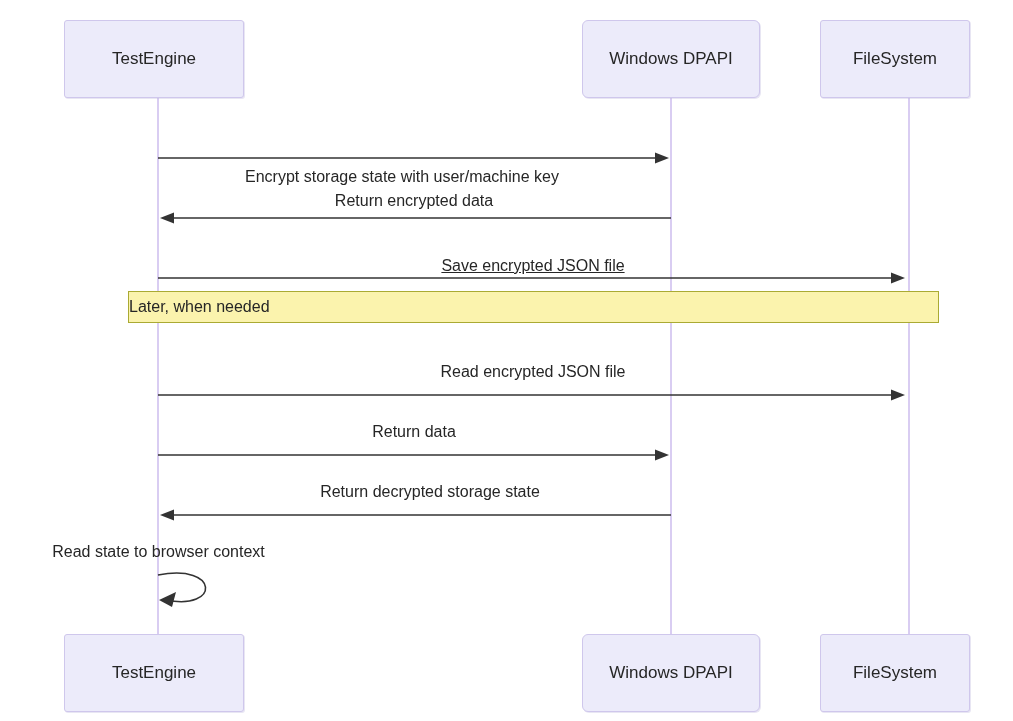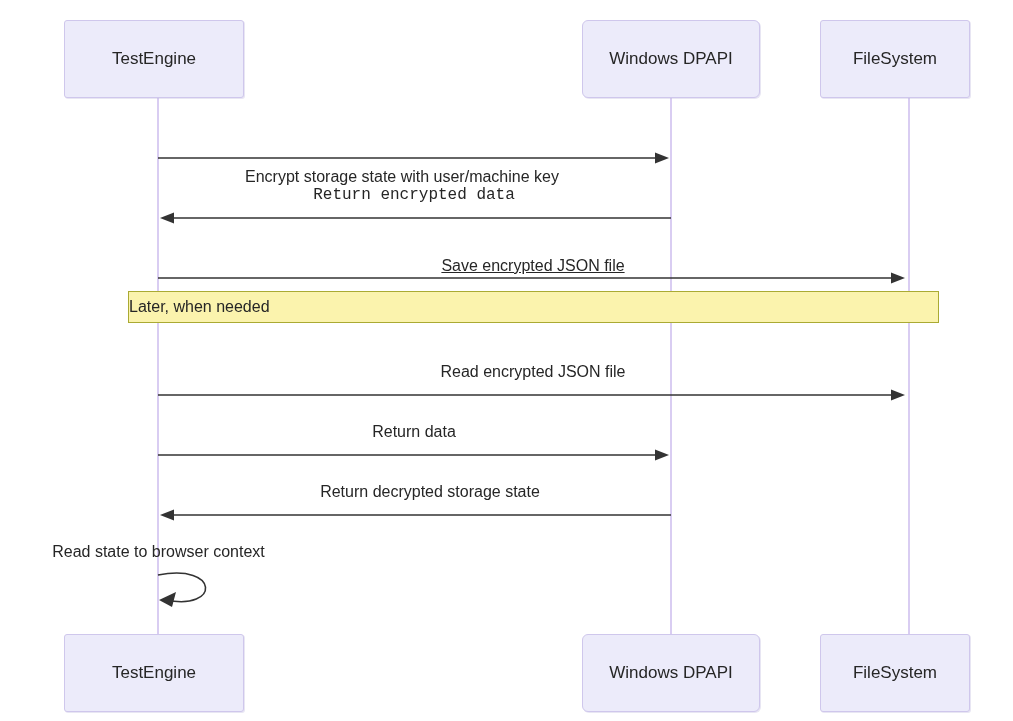--- a/index.html
+++ b/index.html
@@ -89,21 +89,21 @@
 
     <path class="arrow-line" d="M158,575 C220,563 220,611 166,600"></path>
     <polygon class="arrow-head" points="159,600 176,592 172,607"></polygon>
   </svg>
 
   <div class="note-band">
     <span>Later, when needed</span>
   </div>
 
   <div class="msg-label" style="left:152px;top:123px;width:500px;margin-top:42px;">Encrypt storage state with user/machine key</div>
-  <div class="msg-label" style="left:264px;top:183px;width:300px;font-family:Liberation Mono, monospace;">Return encrypted data</div>
+  <div class="msg-label" style="left:264px;top:189px;width:300px;">Return encrypted data</div>
   <div class="msg-label" style="left:333px;top:254px;width:400px;text-decoration:underline;">Save encrypted JSON file</div>
   <div class="msg-label" style="left:333px;top:360px;width:400px;">Read encrypted JSON file</div>
   <div class="msg-label" style="left:314px;top:420px;width:200px;">Return data</div>
   <div class="msg-label" style="left:280px;top:480px;width:300px;">Return decrypted storage state</div>
   <div class="msg-label" style="left:27px;top:540px;width:263px;">Read state to browser context</div>
 
   <div class="actor-box a0 top">
     <span>TestEngine</span>
   </div>
   <div class="actor-box a1 top">

